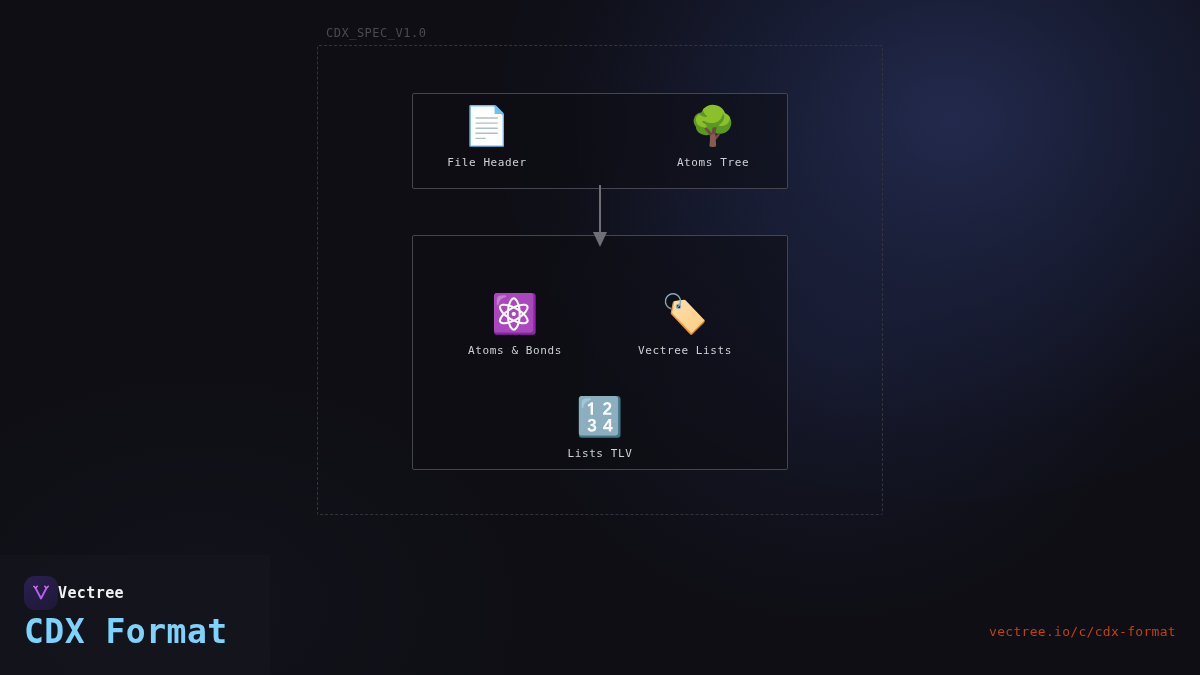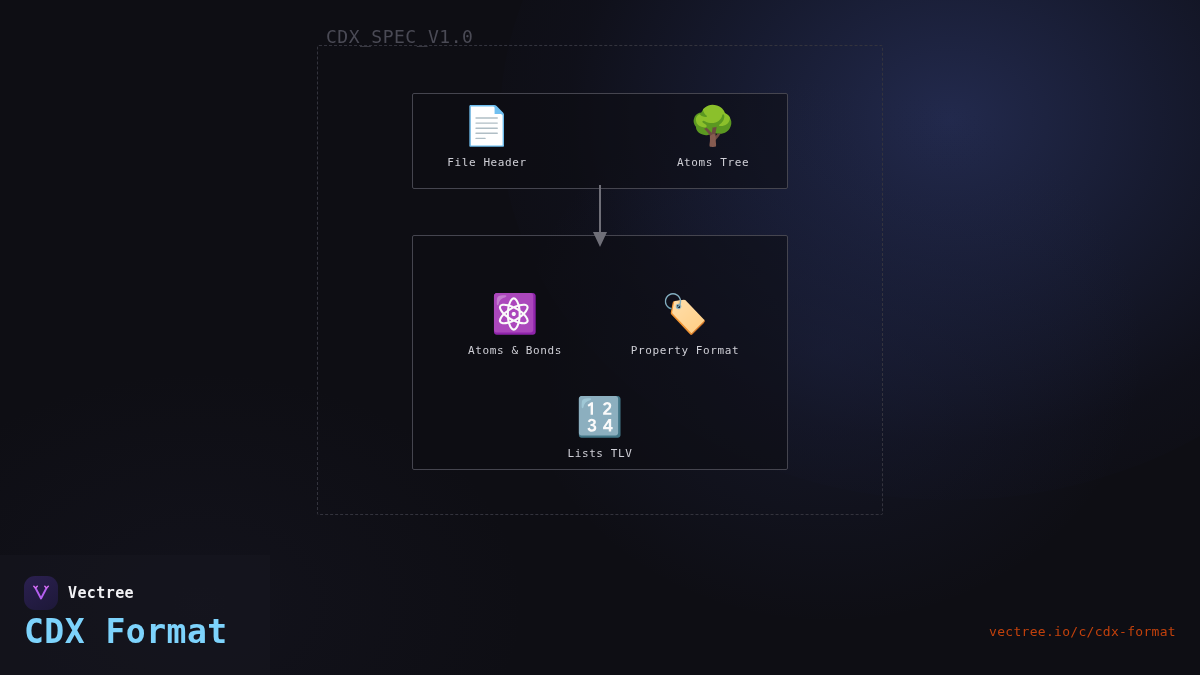--- a/index.html
+++ b/index.html
@@ -31,21 +31,21 @@
     position:absolute; left:0; bottom:0; width:270px; height:120px;
     background:rgba(24,24,34,0.45);
     pointer-events:none;
   }
 
   
   #diagram { position:absolute; left:0; top:0; width:1200px; height:560px; }
 
   #spec-label {
     position:absolute; left:326px; top:26px;
-    font-size:18px; letter-spacing:0.5px;
+    font-size:12px; letter-spacing:0.5px;
     color:#4a4a55;
   }
 
   #spec-container {
     position:absolute; left:317px; top:45px;
     width:566px; height:470px;
     border:1px dashed #33333d;
     border-radius:2px;
   }
 
@@ -120,31 +120,31 @@
     <span class="node-label">Atoms Tree</span>
   </div>
 
   <div class="node" id="node-atoms-bonds">
     <span class="node-icon">⚛️</span>
     <span class="node-label">Atoms &amp; Bonds</span>
   </div>
 
   <div class="node" id="node-property-lists">
     <span class="node-icon">🏷️</span>
-    <span class="node-label">Property Format</span>
+    <span class="node-label">Vectree Lists</span>
   </div>
 
   <div class="node" id="node-binary-tlv">
     <span class="node-icon">🔢</span>
     <span class="node-label">Lists TLV</span>
   </div>
 
 </div>
 
-<div style="position:absolute;left:24px;top:576px;display:flex;align-items:center;gap:10px;">
+<div style="position:absolute;left:24px;top:576px;display:flex;align-items:center;">
   <div style="width:34px;height:34px;border-radius:11px;background:linear-gradient(150deg,#2b2050 0%,#1d1838 100%);display:flex;align-items:center;justify-content:center;">
     <svg width="22" height="22" viewBox="0 0 22 22">
       <path d="M5.5 6 L11 16.5 L16.5 6" fill="none" stroke="#b45ff0" stroke-width="1.9" stroke-linecap="round" stroke-linejoin="round"></path>
       <path d="M5.5 6 L3.8 4.2 M5.5 6 L7.3 4.3" fill="none" stroke="#d56ff5" stroke-width="1.5" stroke-linecap="round"></path>
       <path d="M16.5 6 L14.8 4.2 M16.5 6 L18.3 4.3" fill="none" stroke="#d56ff5" stroke-width="1.5" stroke-linecap="round"></path>
     </svg>
   </div>
   <span style="font-size:15px;font-weight:bold;color:#f2f2f5;letter-spacing:0.4px;">Vectree</span>
 </div>
 

